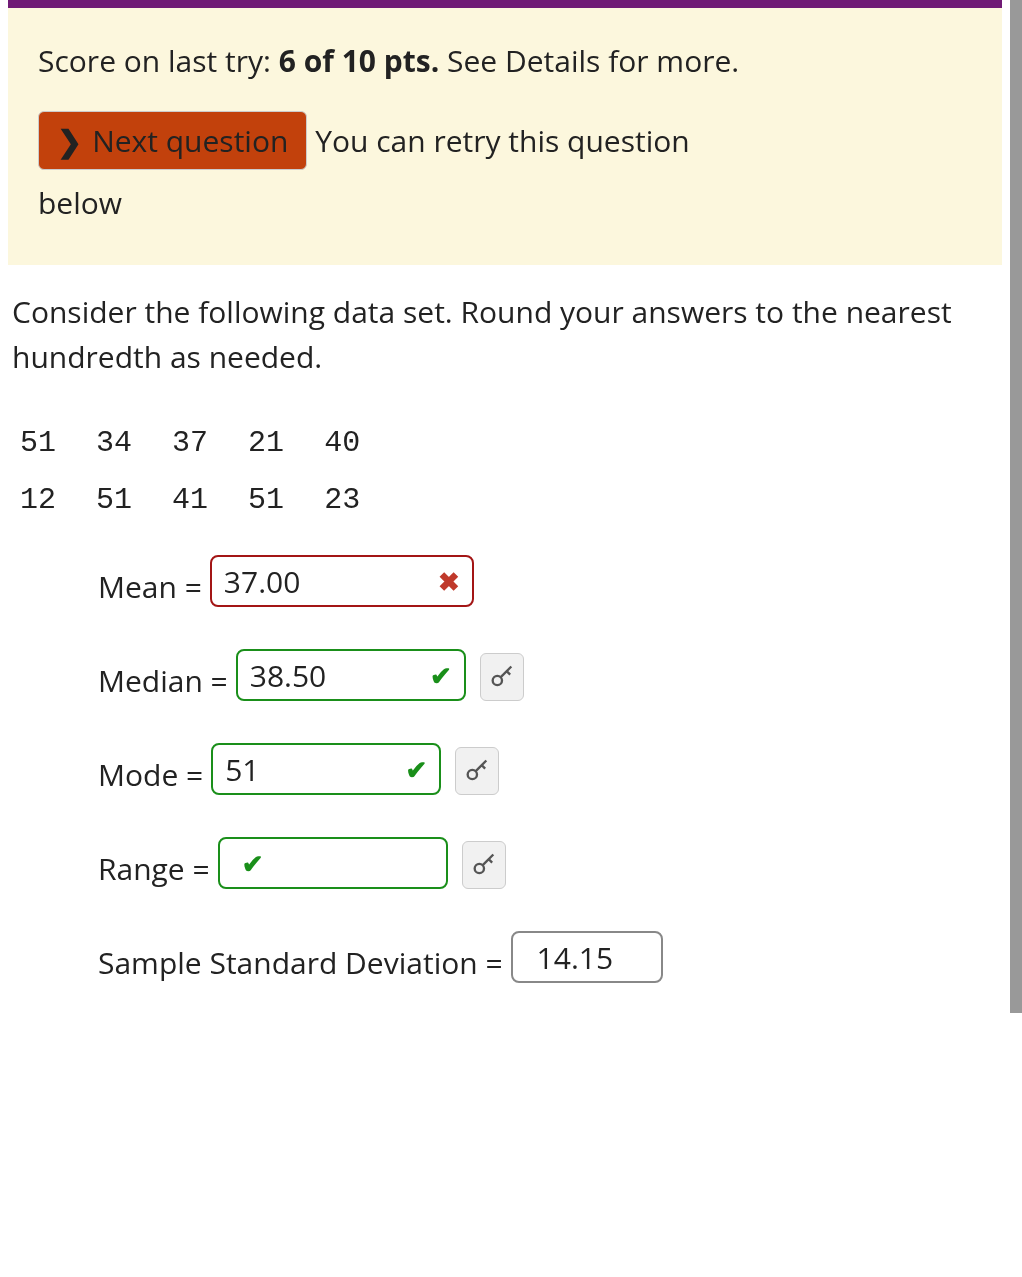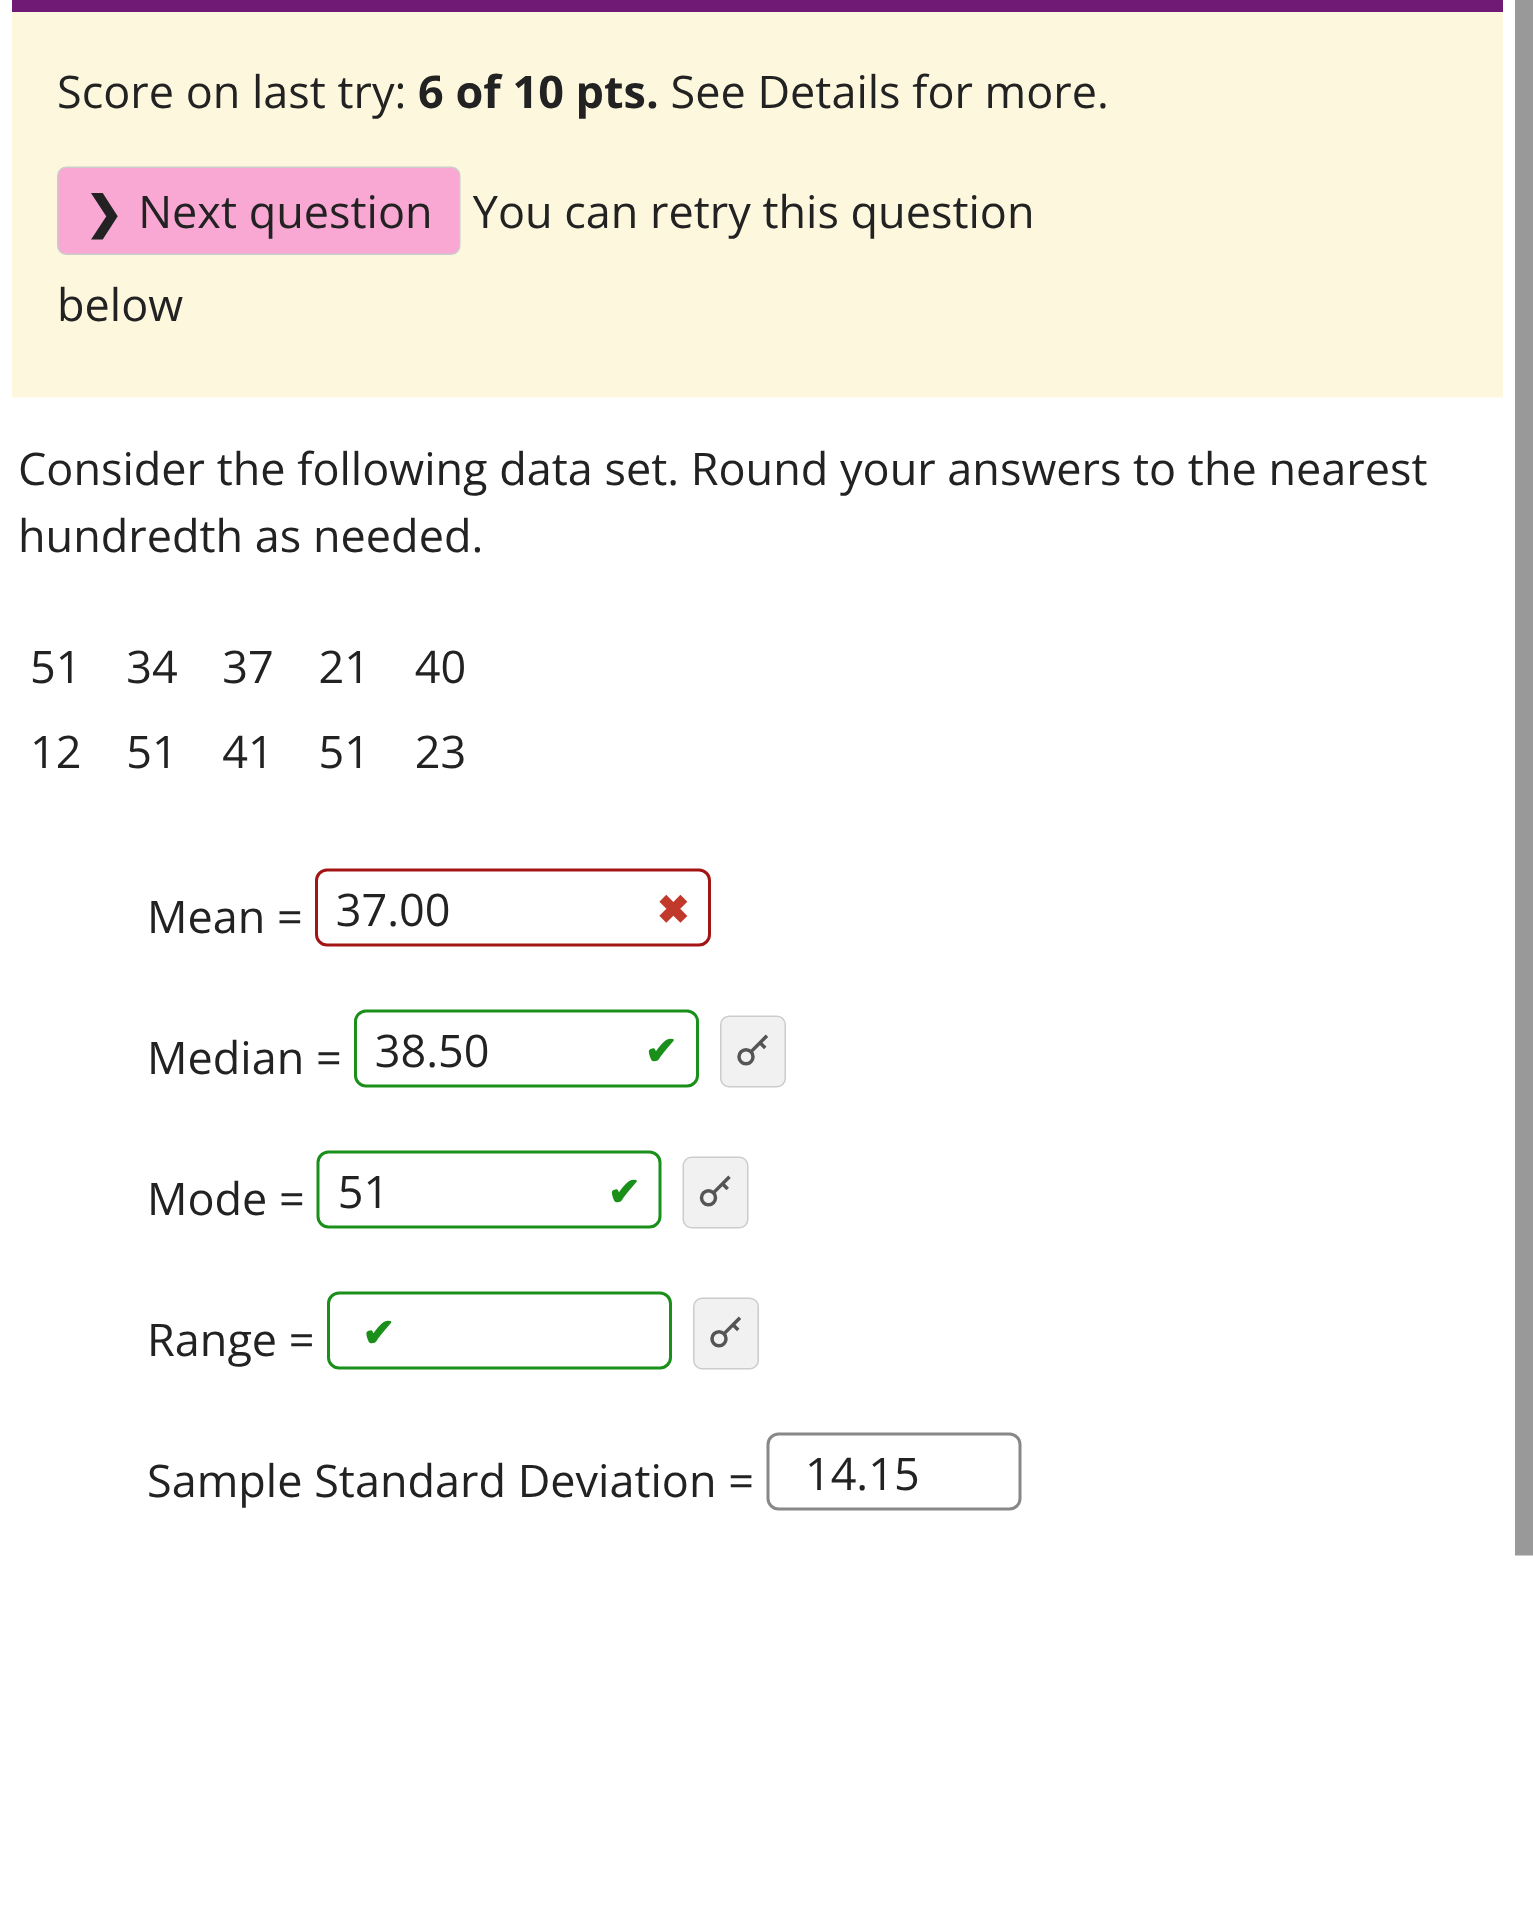--- a/index.html
+++ b/index.html
@@ -23,43 +23,44 @@
     padding: 30px 46px 40px 30px;
     margin-bottom: 24px;
     line-height: 1.5;
   }
   .score-line {
     margin-bottom: 28px;
   }
   .score-bold { font-weight: 700; }
   .next-btn {
     display: inline-block;
-    background: #f9a8d4;
+    background: #c2410c;
     border: 1px solid #ccc;
     border-radius: 6px;
     padding: 6px 18px;
     font-size: 30px;
     cursor: pointer;
     vertical-align: middle;
   }
   .next-btn .chev {
     font-weight: 700;
     margin-right: 10px;
   }
   .retry-text { vertical-align: middle; }
   .prompt {
     padding: 0 4px;
     line-height: 1.5;
     margin-bottom: 36px;
   }
   .dataset {
     padding-left: 12px;
-    margin-bottom: 50px;
+    margin-bottom: 26px;
     line-height: 1.9;
     letter-spacing: 0px;
+    font-family: Liberation Mono, monospace;
   }
   .dataset-row span { display:inline-block; margin-right: 22px; }
   .answers {
     padding-left: 90px;
   }
   .answer-row {
     display: flex;
     align-items: flex-end;
     margin-bottom: 42px;
     gap: 8px;
@@ -185,20 +186,20 @@
       <span class="key-btn">
         <svg viewBox="0 0 24 24" fill="none" stroke="#555" stroke-width="2">
             <circle cx="8" cy="15" r="4"></circle>
             <path d="M10.5 12.5 L20 3 M16 7 L19 10"></path>
           </svg>
       </span>
     </div>
 
     <div class="answer-row" style="margin-bottom:0;">
       <span class="label">Sample Standard Deviation = </span>
-      <span class="input-box neutral" style="width:170px;padding-left:24px;">
+      <span class="input-box neutral" style="width:152px;padding-left:24px;">
         <span class="input-val">14.15</span>
       </span>
     </div>
 
   </div>
 
 </div>
 
 </body></html>

